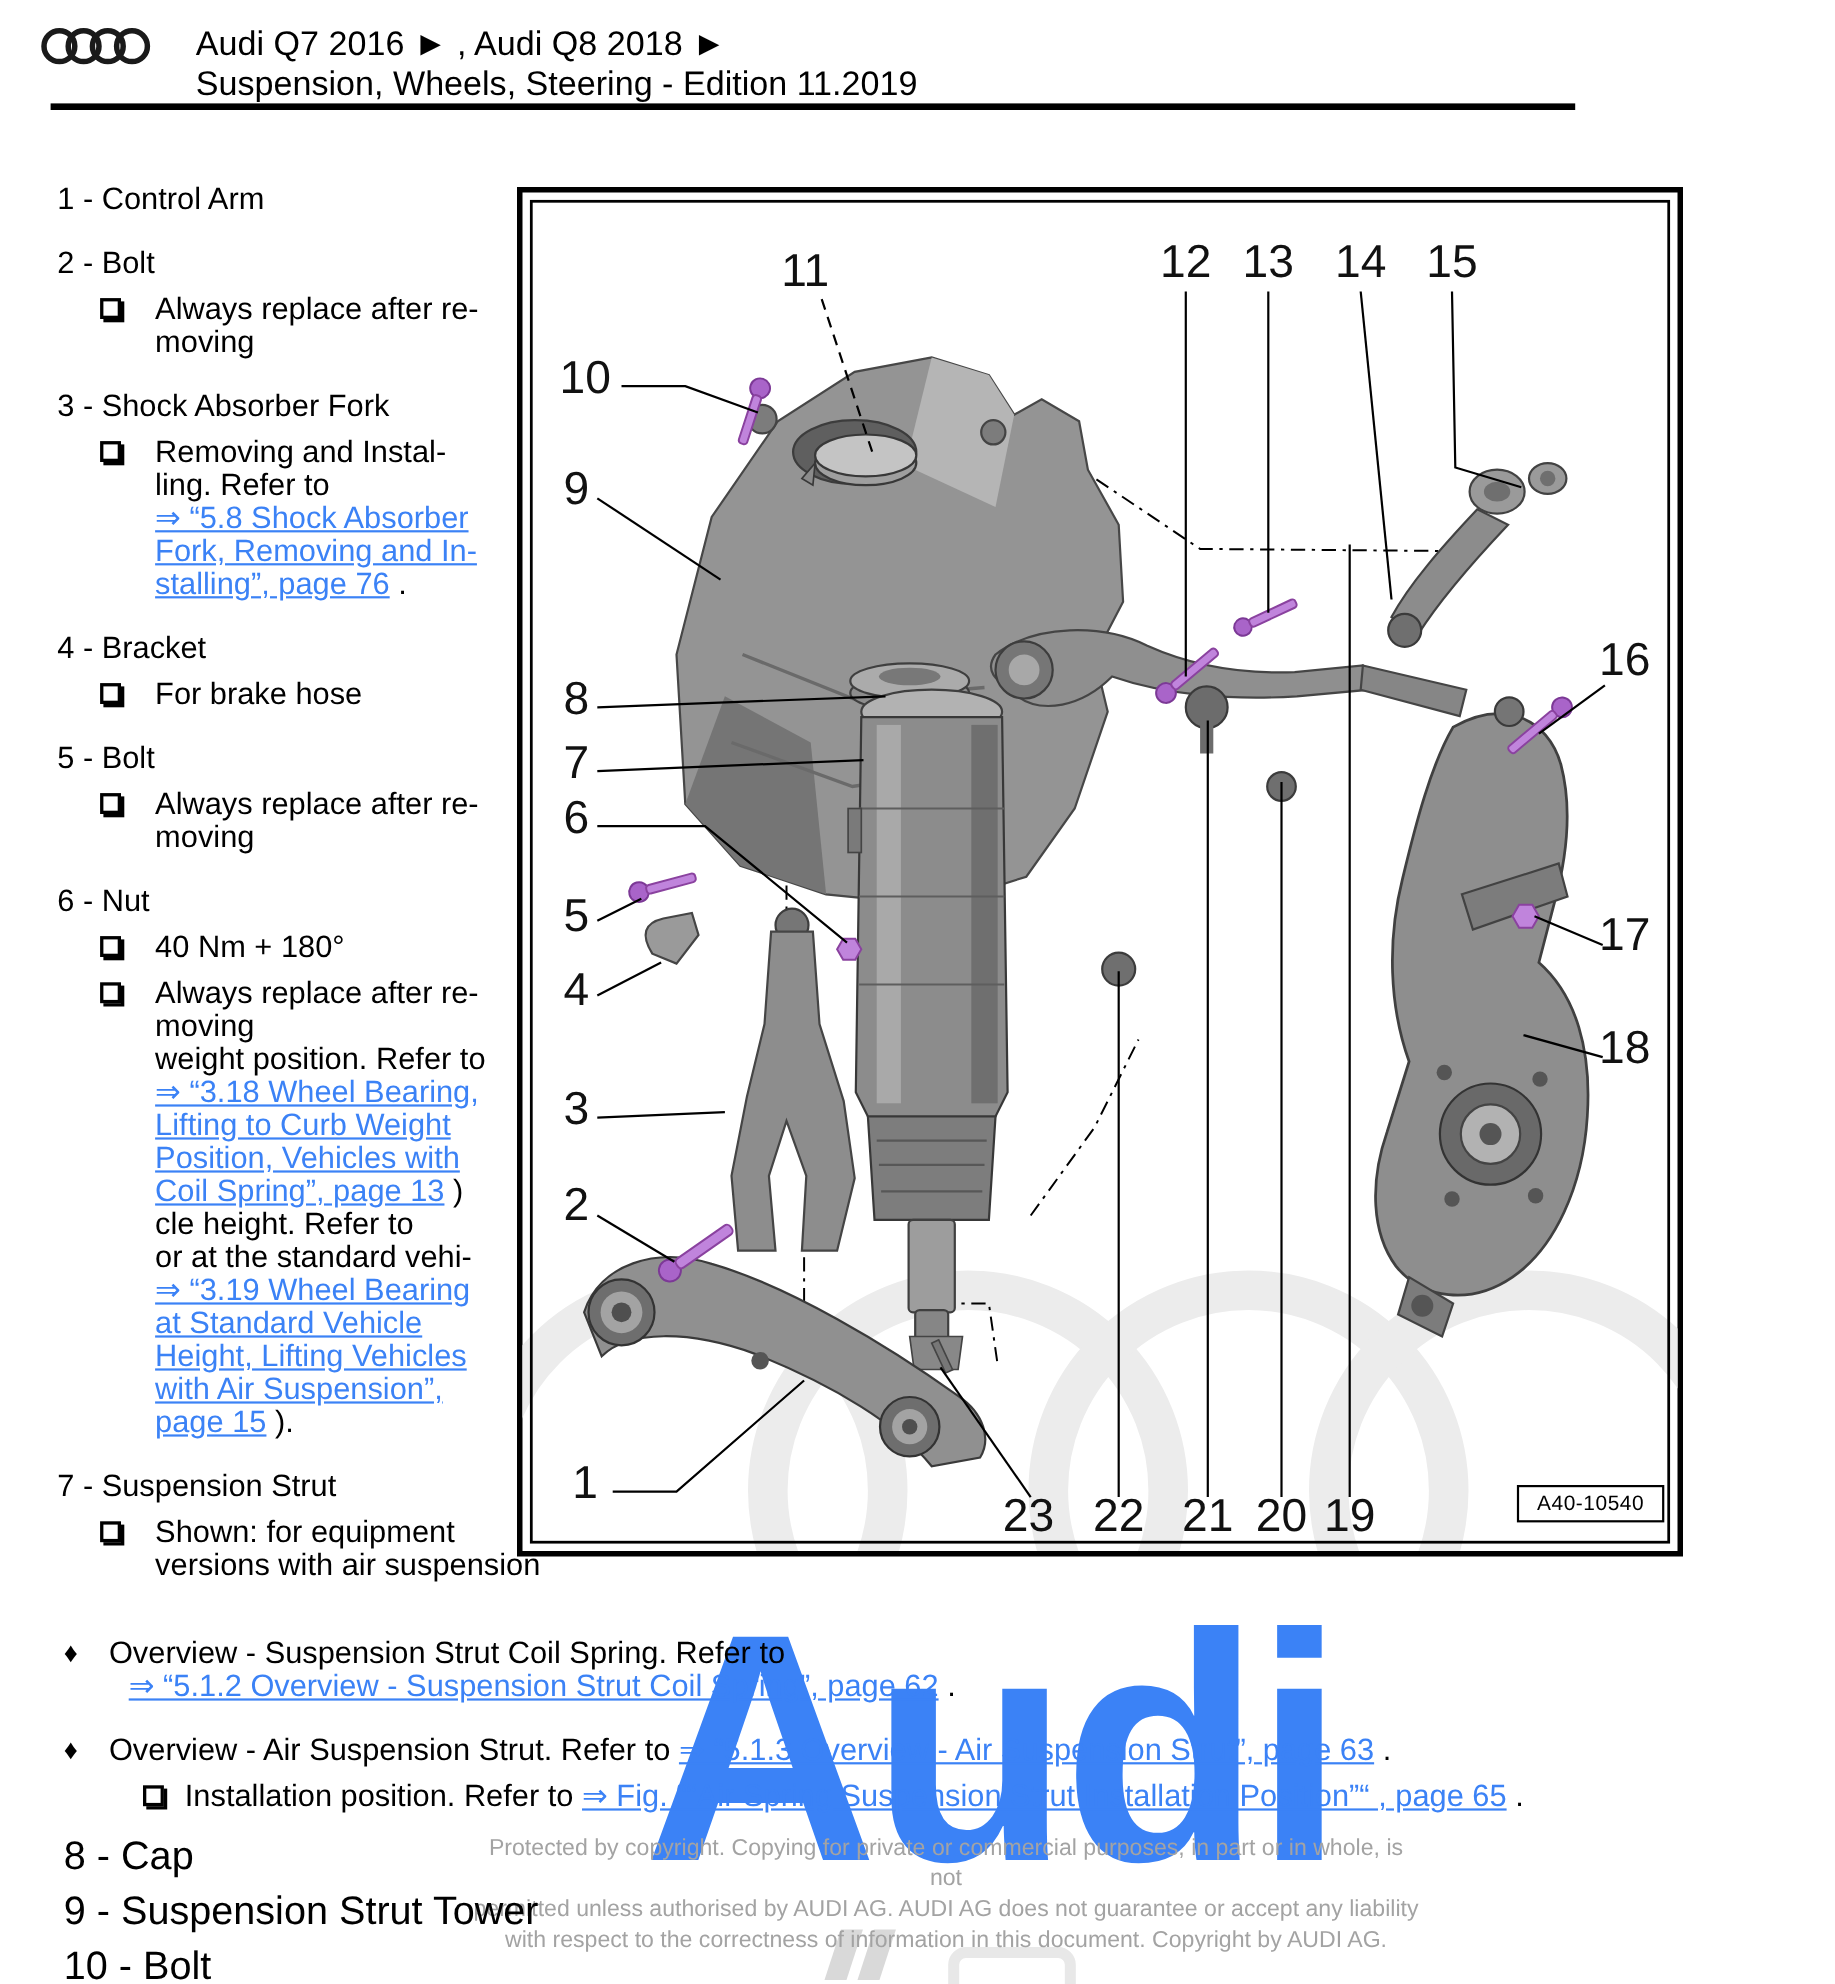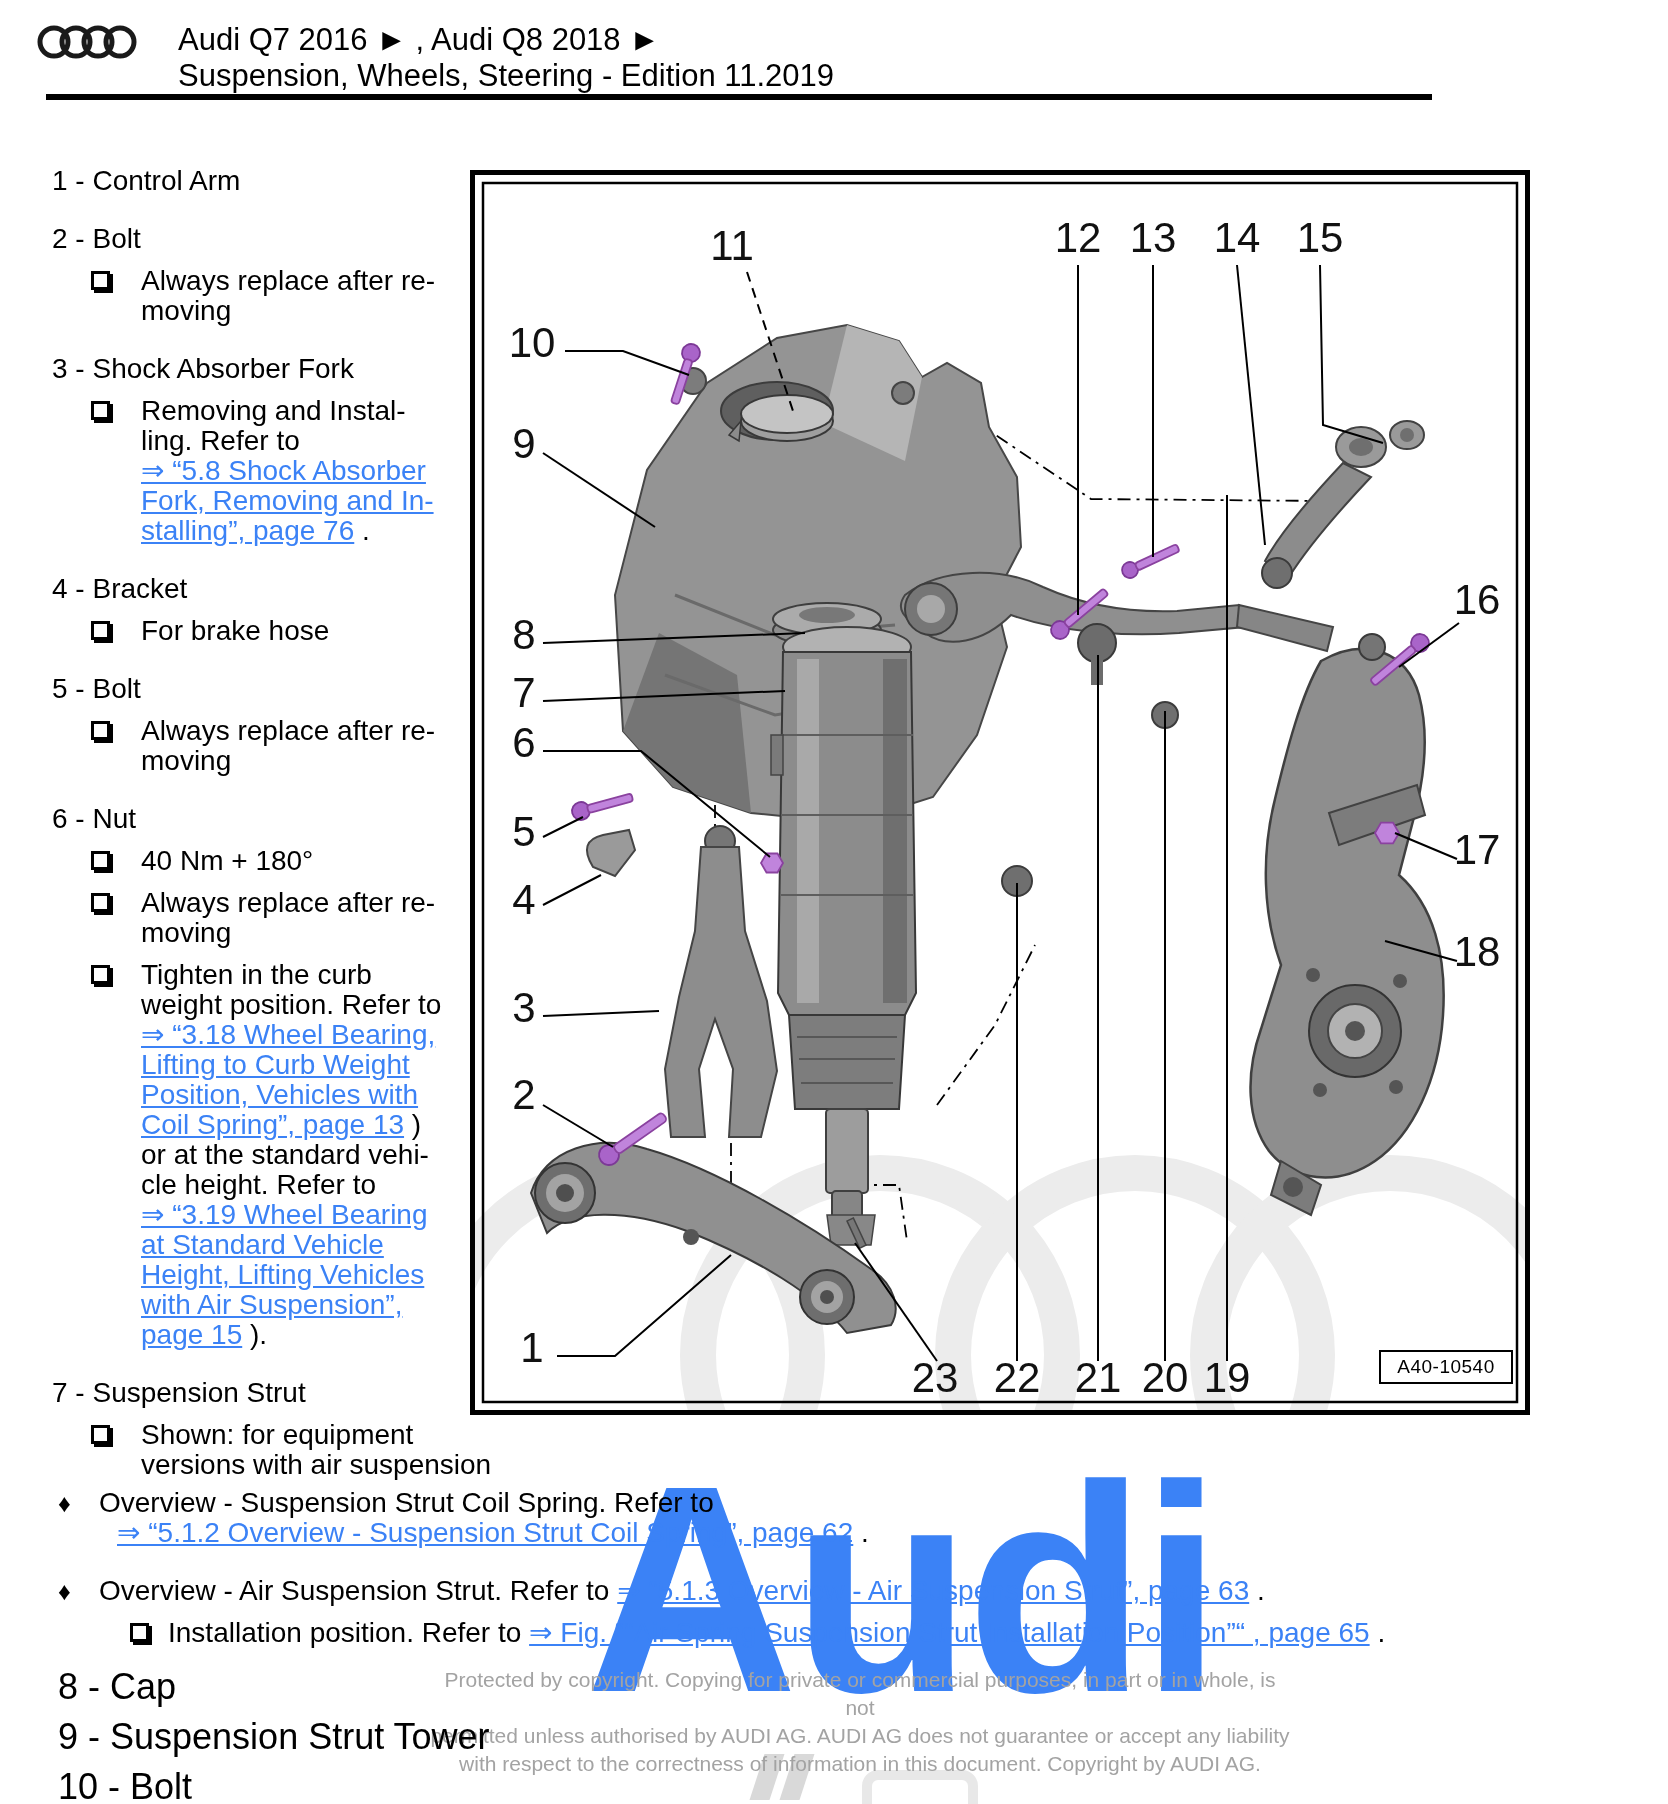--- a/index.html
+++ b/index.html
@@ -82,28 +82,27 @@
     <div class="line cont"><span class="lnk">stalling”, page 76</span><span> .</span></div>
     <div class="line item"><span>4 - Bracket</span></div>
     <div class="line sub"><span class="cb"></span><span>For brake hose</span></div>
     <div class="line item"><span>5 - Bolt</span></div>
     <div class="line sub"><span class="cb"></span><span>Always replace after re-</span></div>
     <div class="line cont"><span>moving</span></div>
     <div class="line item"><span>6 - Nut</span></div>
     <div class="line sub"><span class="cb"></span><span>40 Nm + 180°</span></div>
     <div class="line sub"><span class="cb"></span><span>Always replace after re-</span></div>
     <div class="line cont"><span>moving</span></div>
-    <div class="line sub"><span class="cb"></span><span>Tighten in the curb</span></div>
     <div class="line cont"><span>weight position. Refer to</span></div>
     <div class="line cont"><span class="lnk">⇒ “3.18 Wheel Bearing,</span></div>
     <div class="line cont"><span class="lnk">Lifting to Curb Weight</span></div>
     <div class="line cont"><span class="lnk">Position, Vehicles with</span></div>
     <div class="line cont"><span class="lnk">Coil Spring”, page 13</span><span> )</span></div>
+    <div class="line cont"><span>cle height. Refer to</span></div>
     <div class="line cont"><span>or at the standard vehi-</span></div>
-    <div class="line cont"><span>cle height. Refer to</span></div>
     <div class="line cont"><span class="lnk">⇒ “3.19 Wheel Bearing</span></div>
     <div class="line cont"><span class="lnk">at Standard Vehicle</span></div>
     <div class="line cont"><span class="lnk">Height, Lifting Vehicles</span></div>
     <div class="line cont"><span class="lnk">with Air Suspension”,</span></div>
     <div class="line cont"><span class="lnk">page 15</span><span> ).</span></div>
     <div class="line item"><span>7 - Suspension Strut</span></div>
     <div class="line sub"><span class="cb"></span><span>Shown: for equipment</span></div>
     <div class="line cont"><span>versions with air suspension</span></div>
   </div>
 

